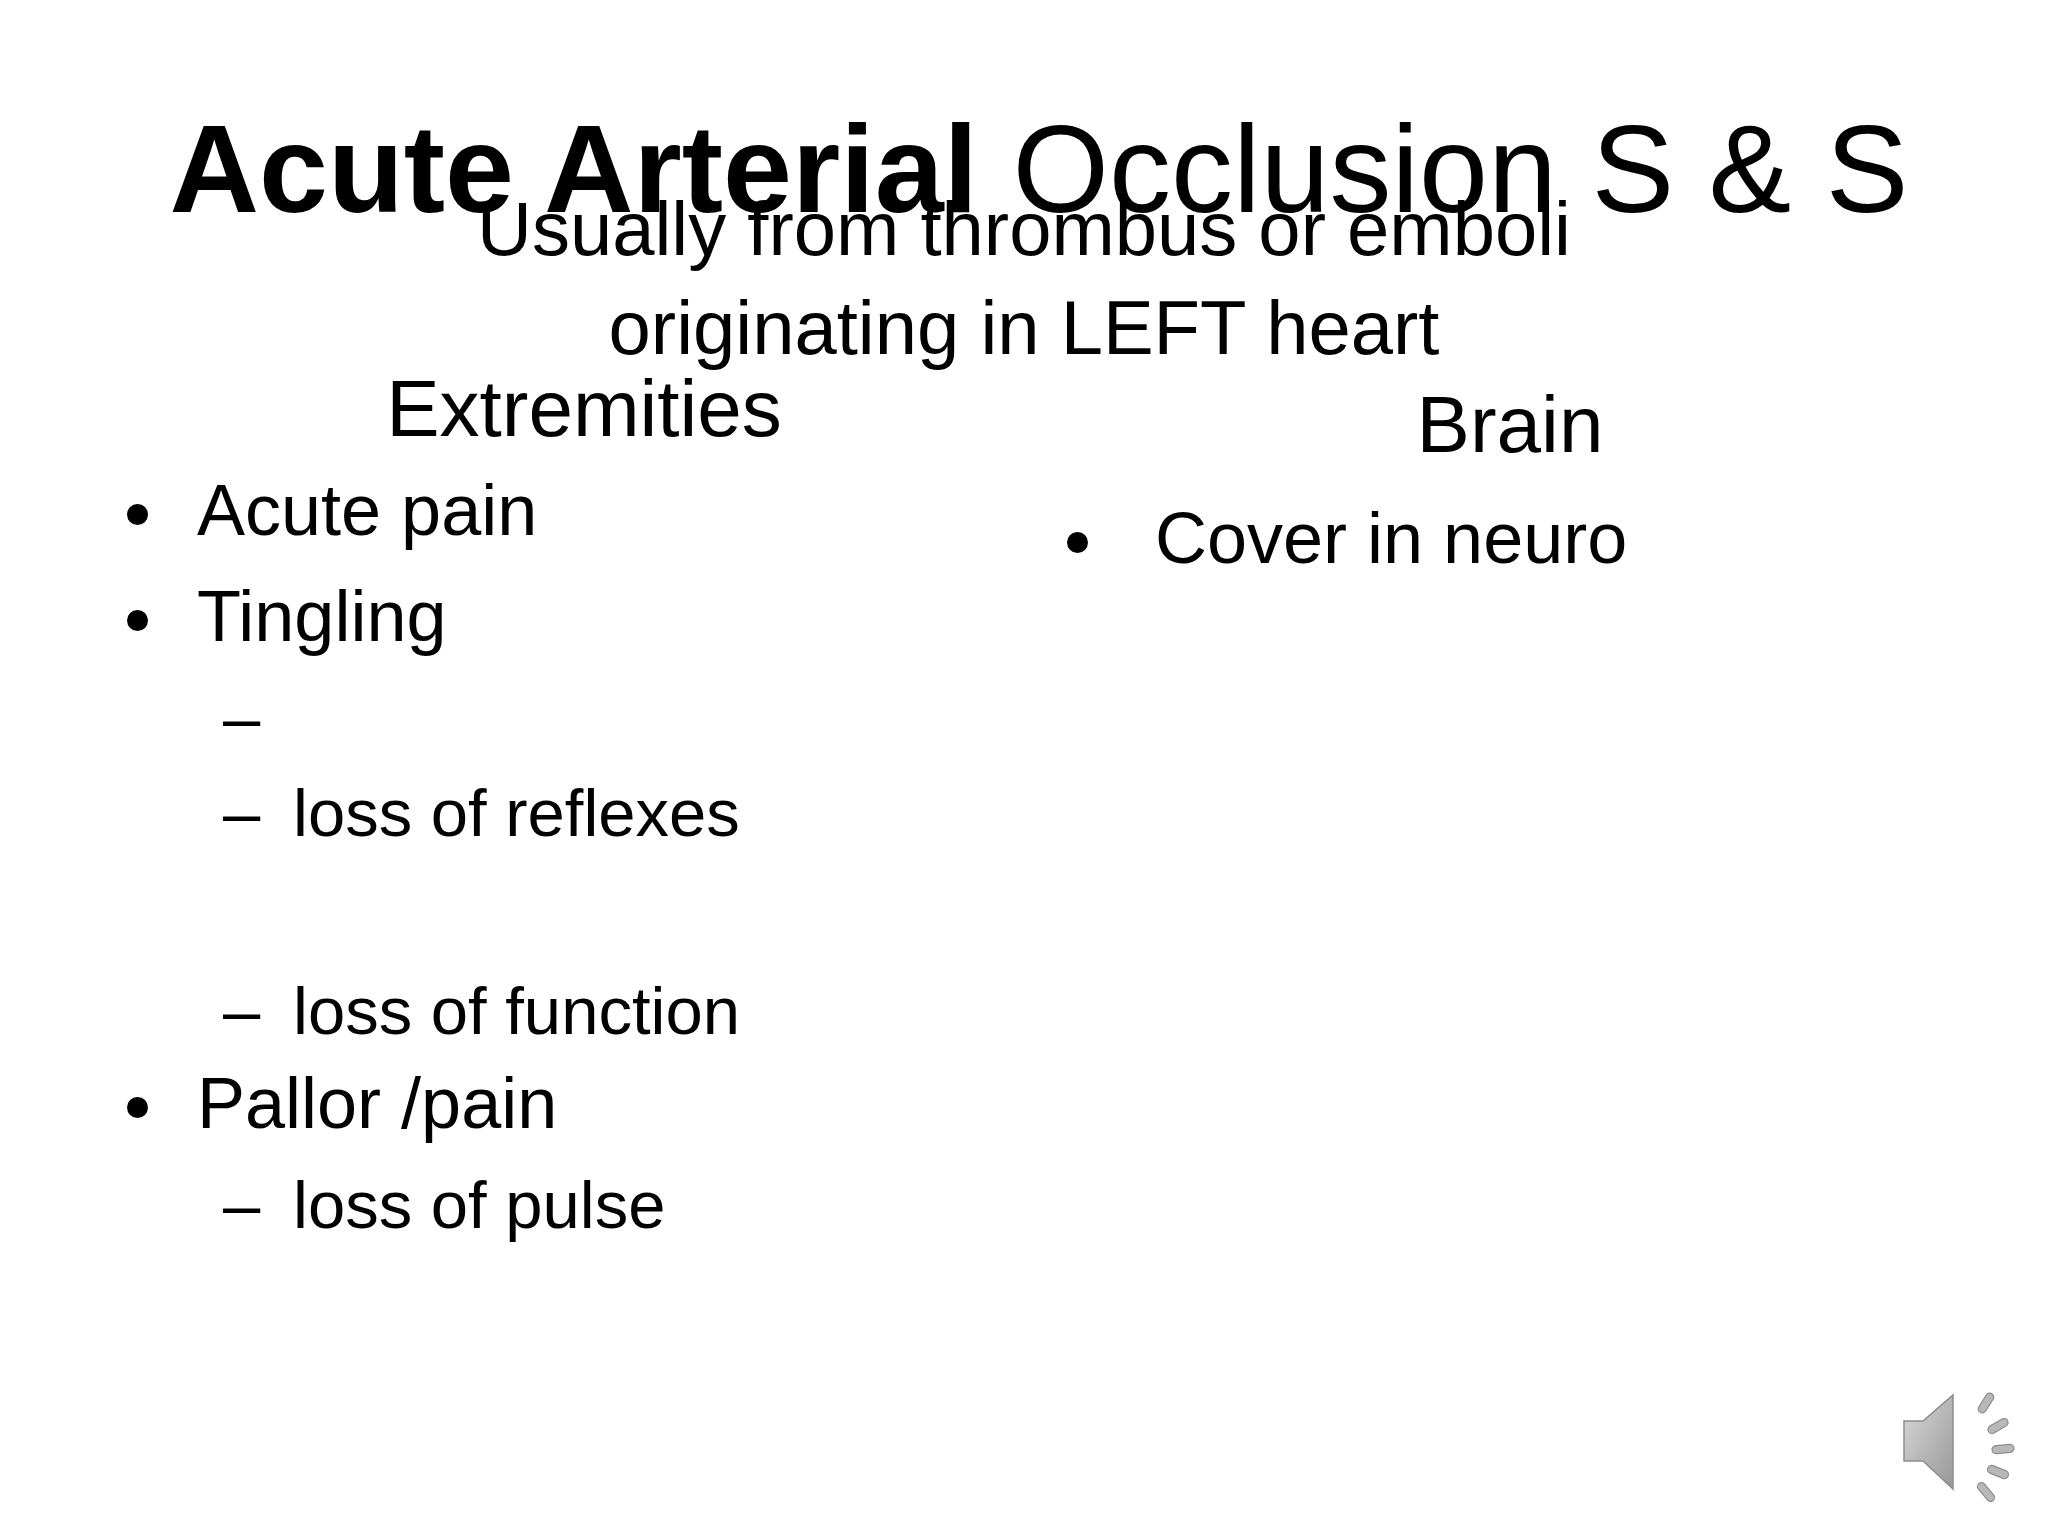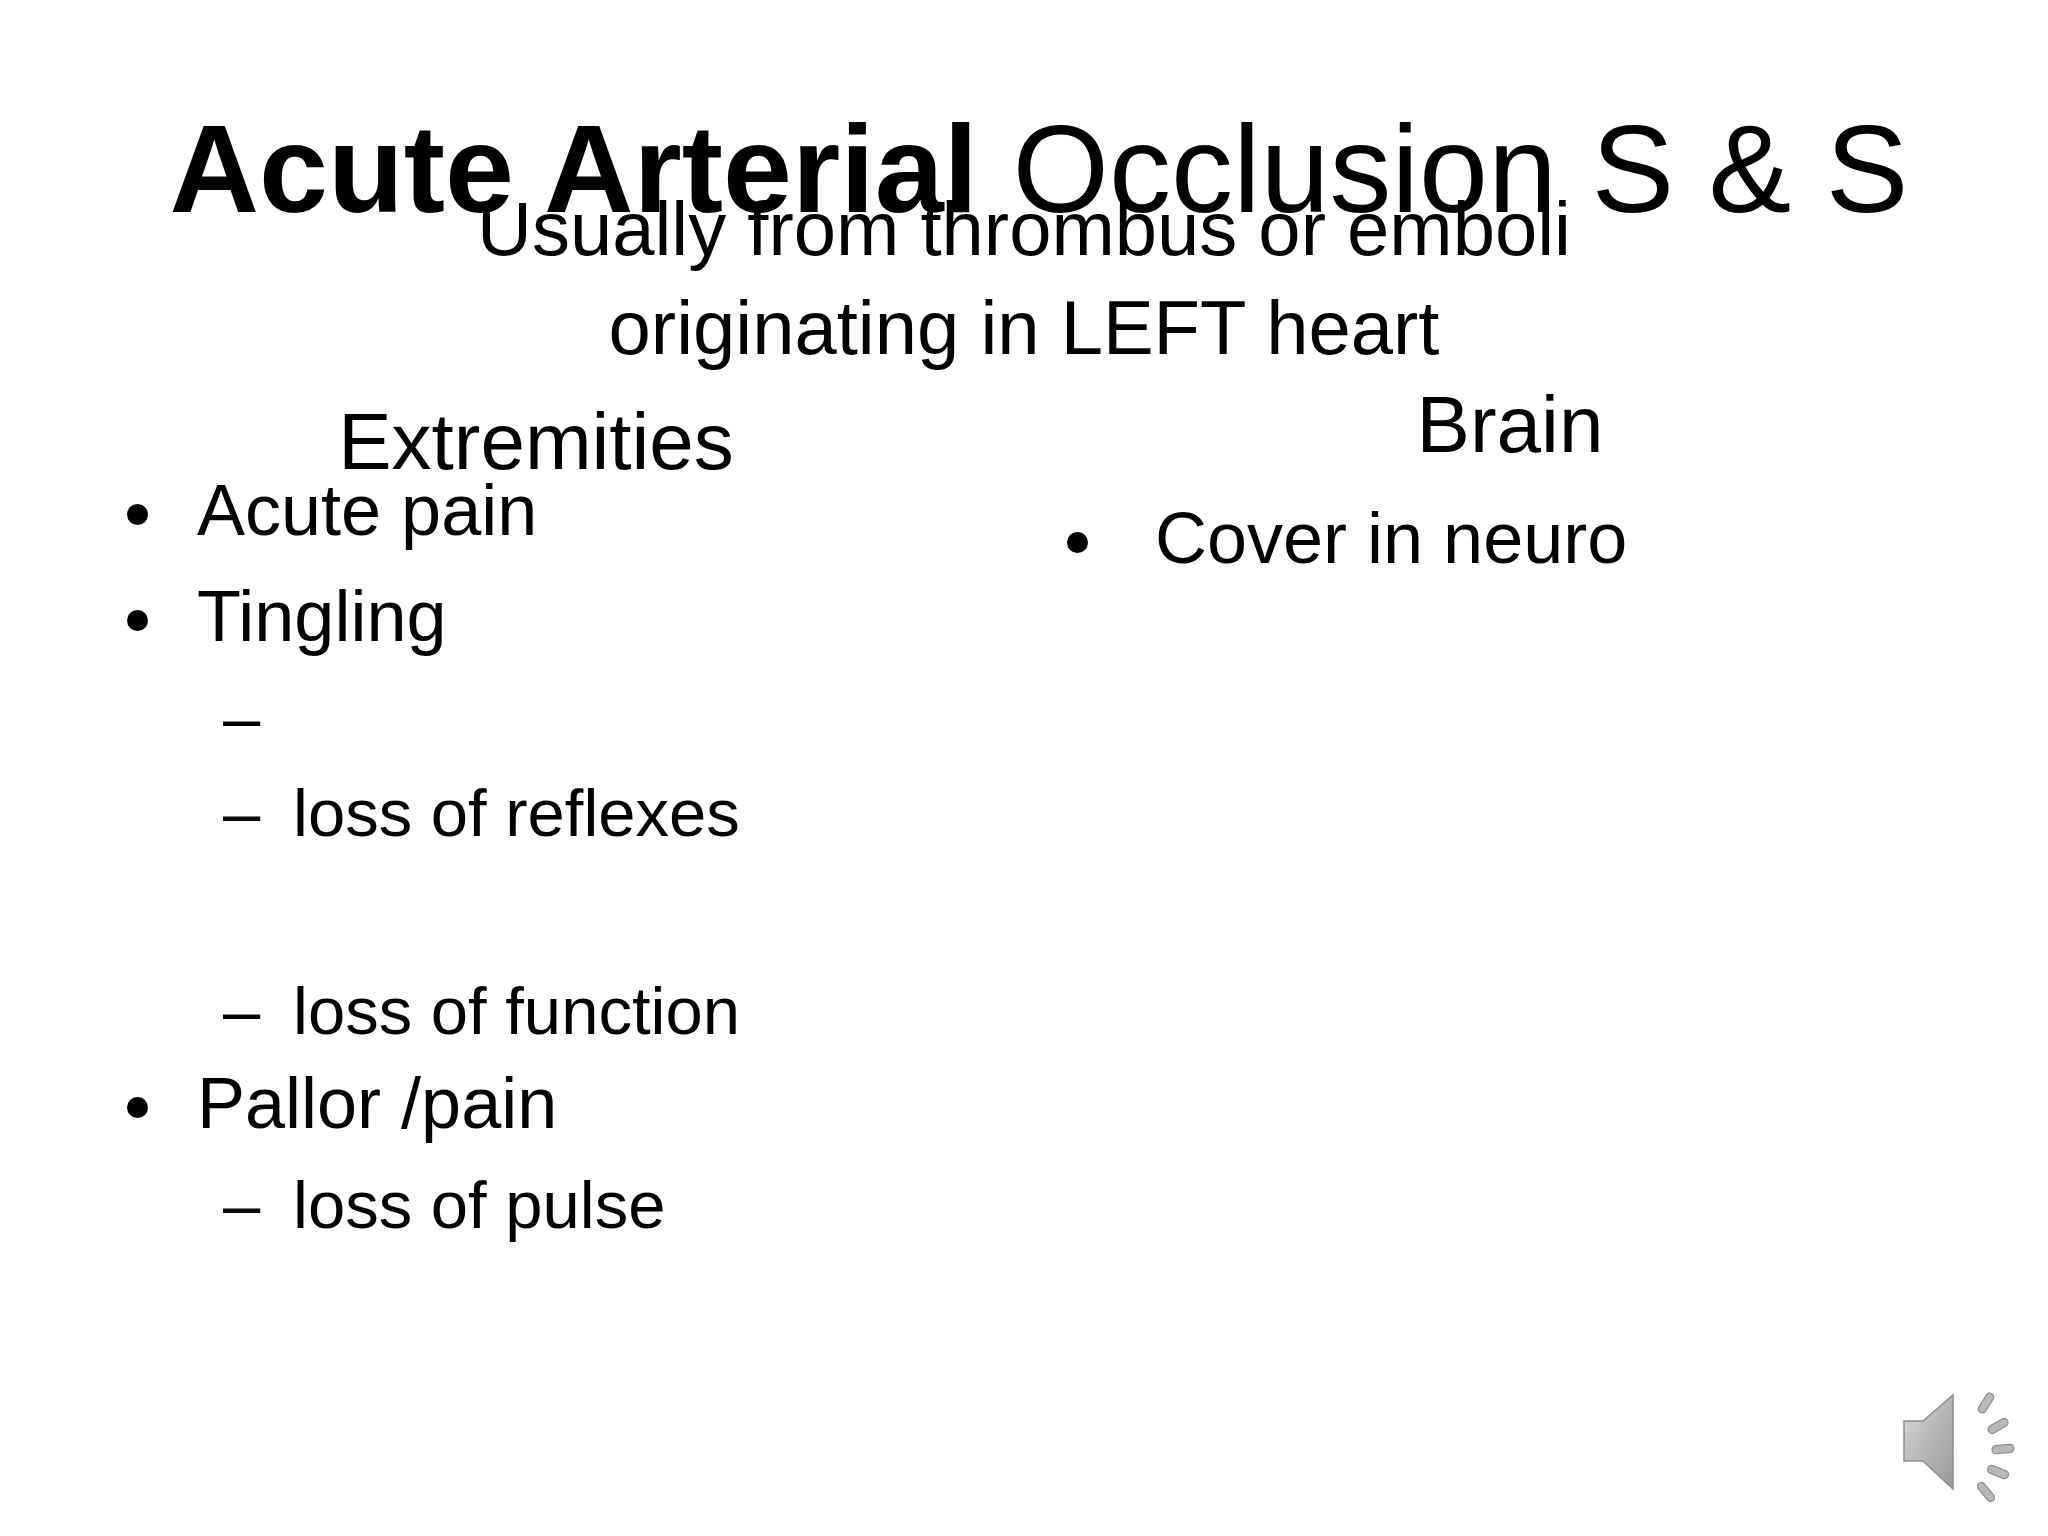--- a/index.html
+++ b/index.html
@@ -41,21 +41,21 @@
     white-space: nowrap;
     margin-top: 15px;
   }
   .col-header {
     position: absolute;
     transform: translateX(-50%);
     font-size: 80px;
     line-height: 96px;
     white-space: nowrap;
   }
-  .col-header.left-col  { left: 536px;  top: 361px; margin-top: 33px; }
+  .col-header.left-col  { left: 584px;  top: 361px; }
   .col-header.right-col { left: 1510px; top: 377px; }
   .line {
     position: absolute;
     white-space: nowrap;
   }
   .lvl1 {
     left: 197px;
     font-size: 72px;
     line-height: 96px;
   }

